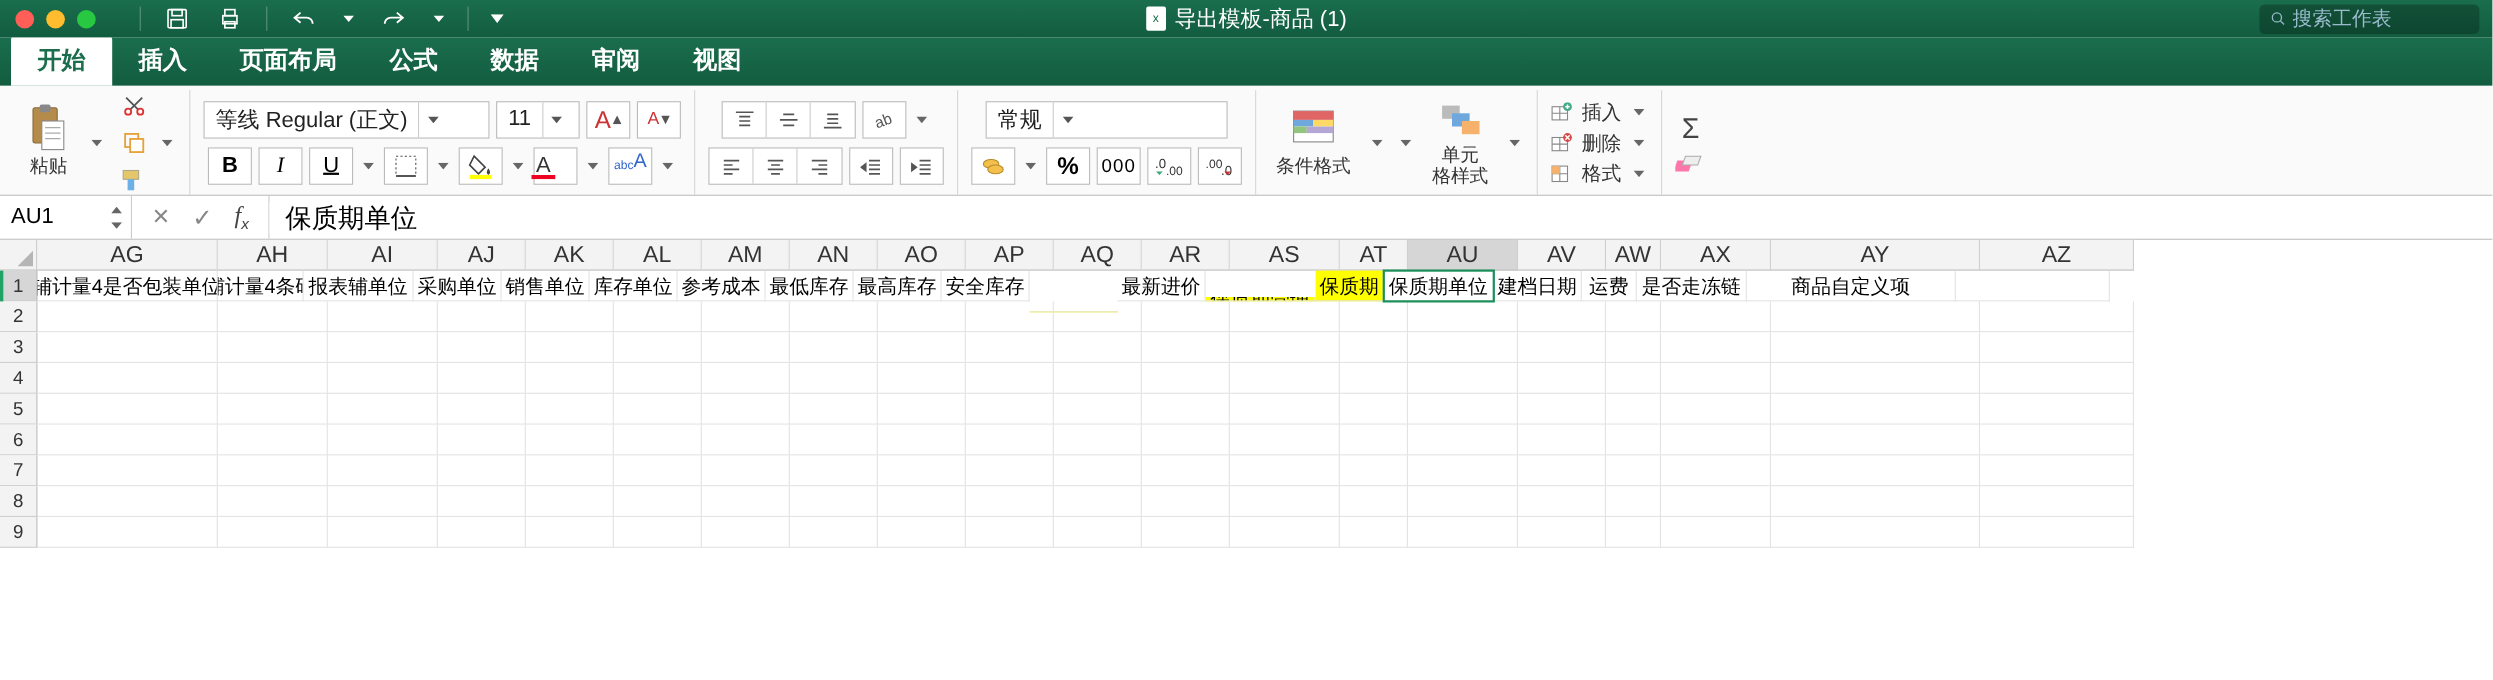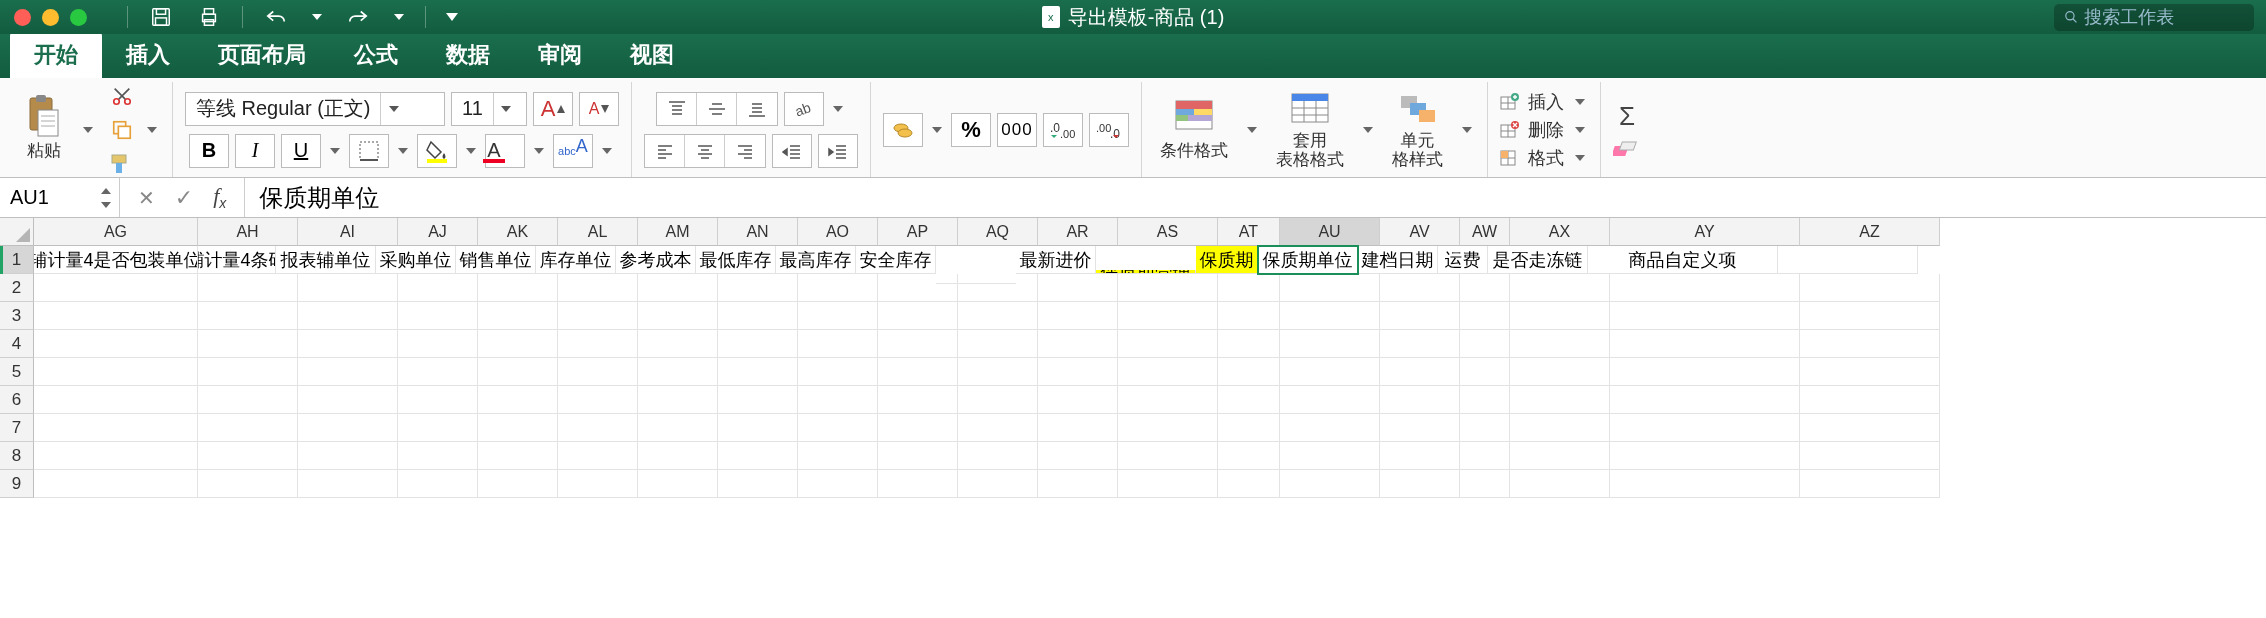--- a/index.html
+++ b/index.html
@@ -82,21 +82,21 @@
   .fbtns {display:flex; align-items:center; gap:20px; padding:0 18px; color:#888;}
   .fbtns .fx{font-style:italic; font-family:"Times New Roman",serif; font-size:22px; color:#444;}
   .finput {flex:1; display:flex; align-items:center; border-left:1px solid #ccc;}
   .finput input{border:0;outline:0;width:100%; font-size:24px; padding-left:14px;}
 
   
   .grid { position:relative; height: calc(618px - 34px - 44px - 100px - 40px); overflow:hidden; }
   .corner { position:absolute; left:0; top:0; width:34px; height:28px; background:#f3f3f3; border-right:1px solid #bfbfbf; border-bottom:1px solid #bfbfbf; cursor:pointer;}
   .corner::after{content:""; position:absolute; right:3px; bottom:3px; width:0;height:0; border-style:solid; border-width:0 0 14px 14px; border-color:transparent transparent #b5b5b5 transparent;}
   .colhdrs { position:absolute; left:34px; right:0; top:0; height:28px; display:flex; }
-  .colh { background:#f3f3f3; border-right:1px solid #cfcfcf; border-bottom:1px solid #bfbfbf; display:flex; align-items:center; justify-content:center; font-size:16px; color:#333; cursor:pointer; user-select:none;}
+  .colh { background:#f3f3f3; border-right:1px solid #cfcfcf; border-bottom:1px solid #bfbfbf; display:flex; align-items:center; justify-content:center; font-size:21px; color:#333; cursor:pointer; user-select:none;}
   .colh.sel { background:#d6d6d6; }
   .rowhdrs { position:absolute; left:0; top:28px; width:34px; }
   .rowh { height:28px; background:#f3f3f3; border-right:1px solid #bfbfbf; border-bottom:1px solid #cfcfcf; display:flex; align-items:center; justify-content:center; font-size:17px; color:#333; cursor:pointer;}
   .rowh.sel{background:#d6d6d6;}
   .cells { position:absolute; left:34px; top:28px; right:0; bottom:0; }
   .crow { display:flex; height:28px; }
   .cell { border-right:1px solid #e3e3e3; border-bottom:1px solid #e3e3e3; font-size:18px; color:#000; display:flex; align-items:center; padding:0 4px; white-space:nowrap; overflow:hidden; cursor:cell; justify-content:center;}
   .cell.hl { background:#ffff00; }
   .cell.sel { outline:2px solid #1a8f5a; outline-offset:-1px; z-index:2; position:relative; background:#fff;}
   .greenedge{position:absolute; left:0; top:28px; width:3px; height:28px; background:#21a366; z-index:3;}
@@ -384,20 +384,28 @@
               <path d="M1 8 L5 11 L1 14 Z"></path>
             </svg>
           </div>
       </div>
     </div>
   </div>
 
 
   <div class="group">
     <div class="twol">
+      <div class="combo" style="width:220px">
+        <span class="txt">常规</span>
+        <span class="arrow">
+            <svg width="10" height="6">
+              <path d="M0 0 L5 6 L10 0" fill="#555"></path>
+            </svg>
+          </span>
+      </div>
       <div class="row">
         <div class="pillbtn">
             <svg width="22" height="22" viewBox="0 0 22 22">
               <ellipse cx="9" cy="9" rx="7" ry="4" fill="#f3c04b" stroke="#b88a2b"></ellipse>
               <ellipse cx="13" cy="14" rx="7" ry="4" fill="#f3c04b" stroke="#b88a2b"></ellipse>
             </svg>
           </div>
         <div class="dd">
             <svg width="10" height="6">
               <path d="M0 0 L5 6 L10 0" fill="#666"></path>
@@ -435,31 +443,20 @@
             <rect x="14" y="16" width="24" height="6" fill="#b4a7d6"></rect>
           </svg>
         </div>
       <div class="lbl">条件格式</div>
     </div>
     <div class="dd">
         <svg width="10" height="6">
           <path d="M0 0 L5 6 L10 0" fill="#666"></path>
         </svg>
       </div>
-    <div class="bigbtn">
-      <div class="iconbox">
-          <svg width="40" height="36" viewBox="0 0 40 36">
-            <rect x="2" y="2" width="36" height="28" fill="#fff" stroke="#888"></rect>
-            <rect x="2" y="2" width="36" height="7" fill="#4a86e8"></rect>
-            <path d="M2 16 h36 M2 23 h36 M14 9 v21 M26 9 v21" stroke="#888"></path>
-          </svg>
-        </div>
-      <div class="lbl" style="white-space:pre-line;text-align:center;line-height:1.1">套用
-表格格式</div>
-    </div>
     <div class="dd">
         <svg width="10" height="6">
           <path d="M0 0 L5 6 L10 0" fill="#666"></path>
         </svg>
       </div>
     <div class="bigbtn">
       <div class="iconbox">
           <svg width="40" height="36" viewBox="0 0 40 36">
             <rect x="3" y="4" width="16" height="12" fill="#bbb"></rect>
             <rect x="12" y="11" width="16" height="12" fill="#6fa8dc"></rect>

